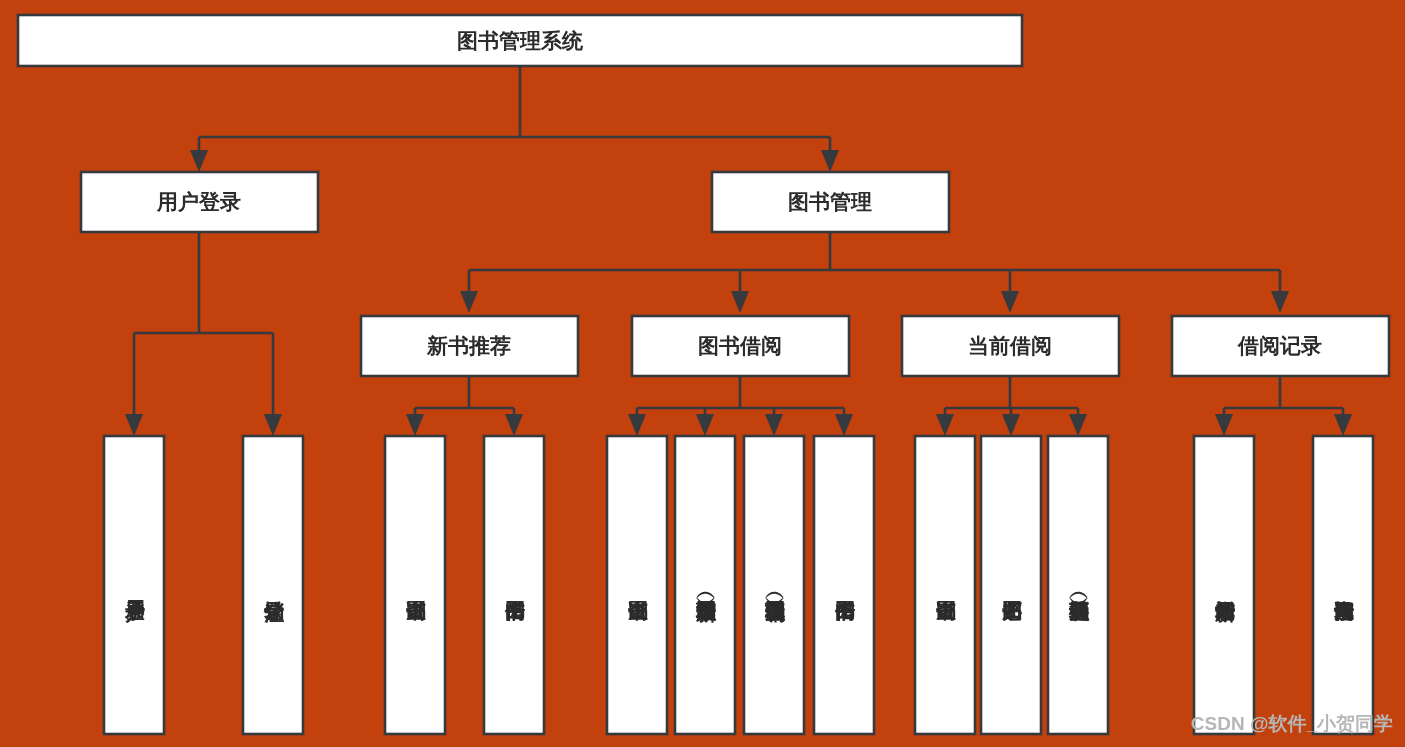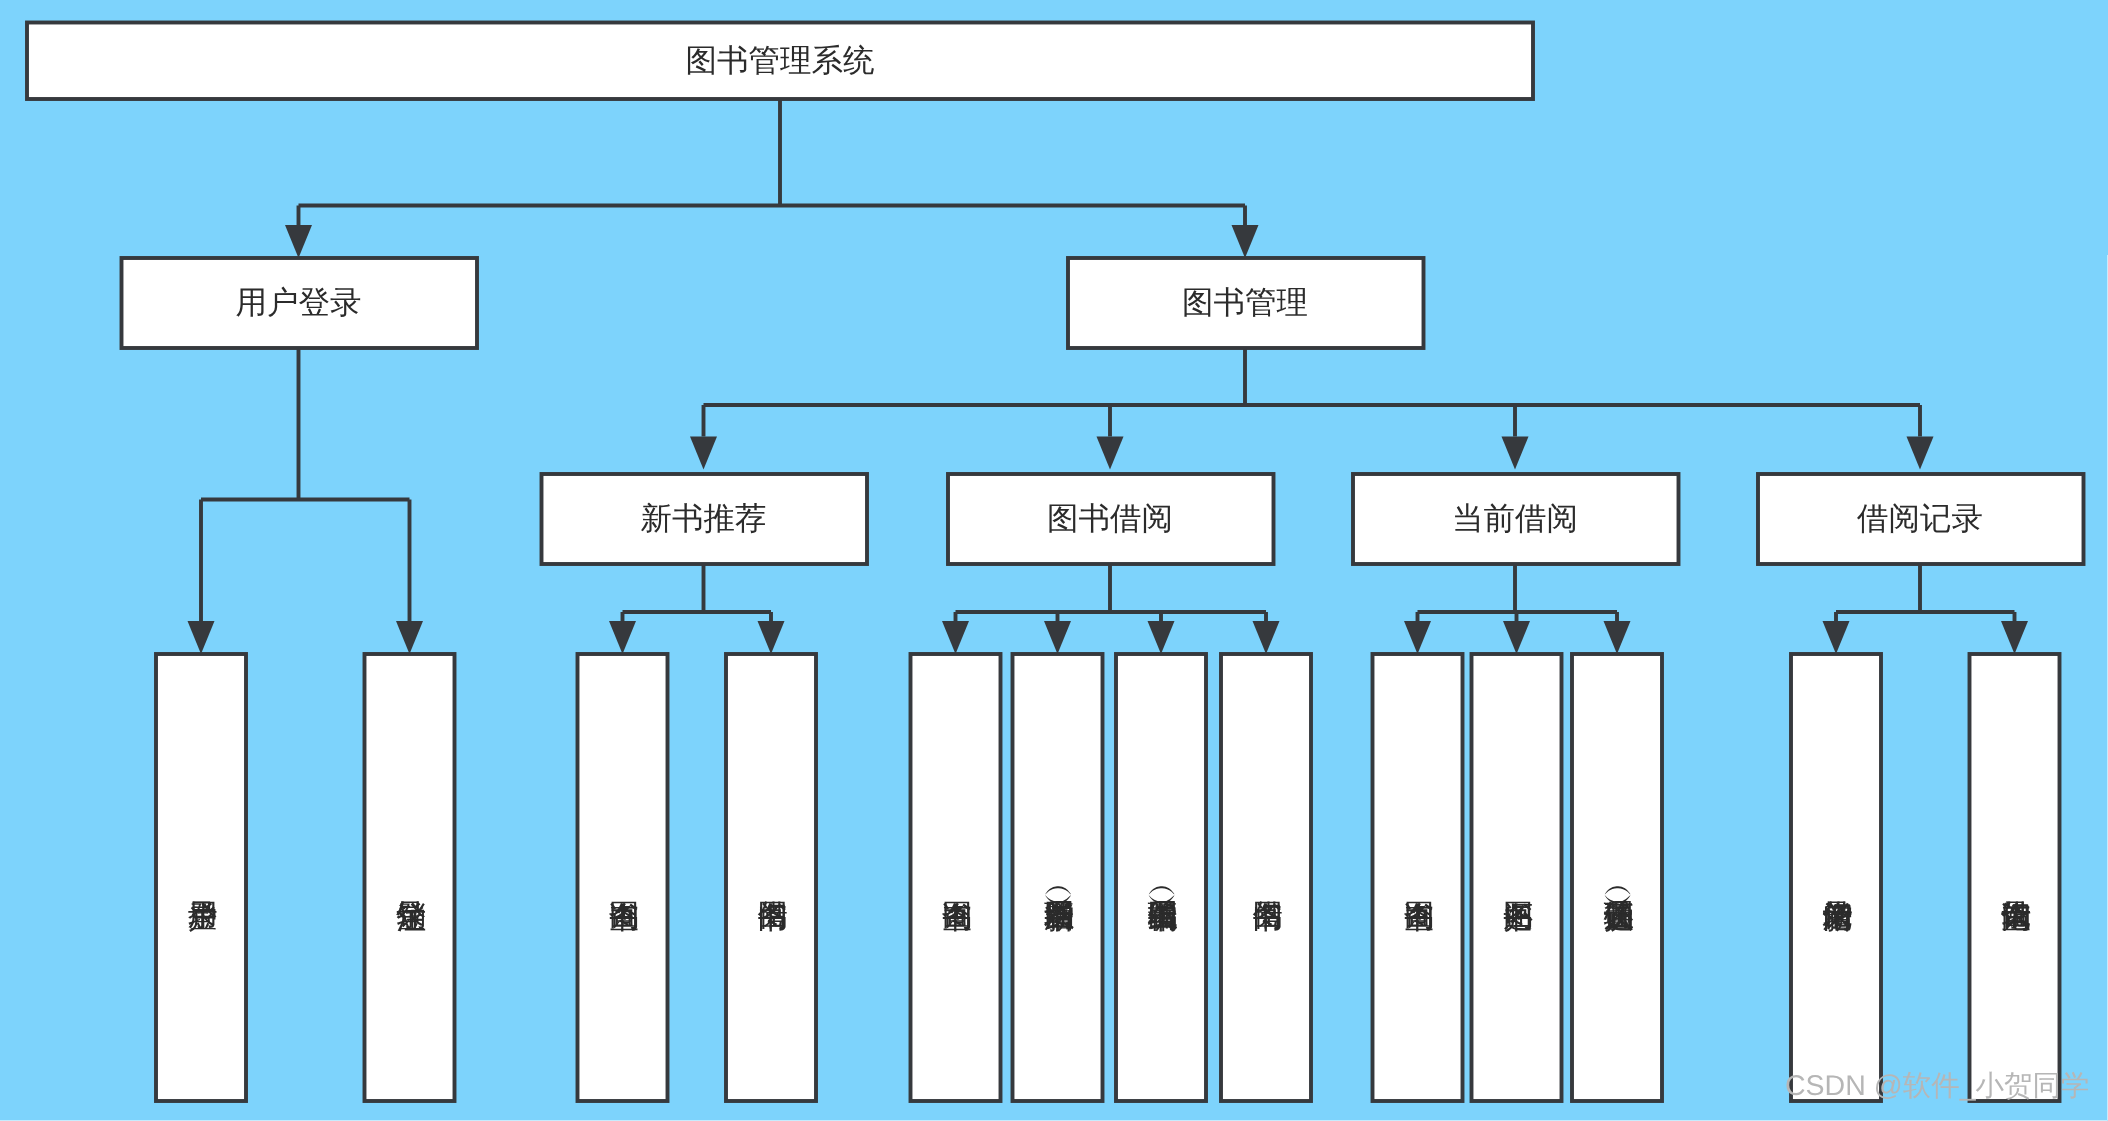--- a/index.html
+++ b/index.html
@@ -8,22 +8,23 @@
     padding: 0;
     background: #ffffff;
   }
   body {
     font-family: "Liberation Sans", "DejaVu Sans", sans-serif;
   }
   #diagram-root {
     position: relative;
     width: 1405px;
     height: 747px;
-    background: #7dd3fc;
+    background: #c2410c;
     overflow: hidden;
+    font-weight: bold;
   }
   svg.diagram-canvas {
     position: absolute;
     left: 0;
     top: 0;
     width: 1405px;
     height: 747px;
     display: block;
   }
   .node-rect {

